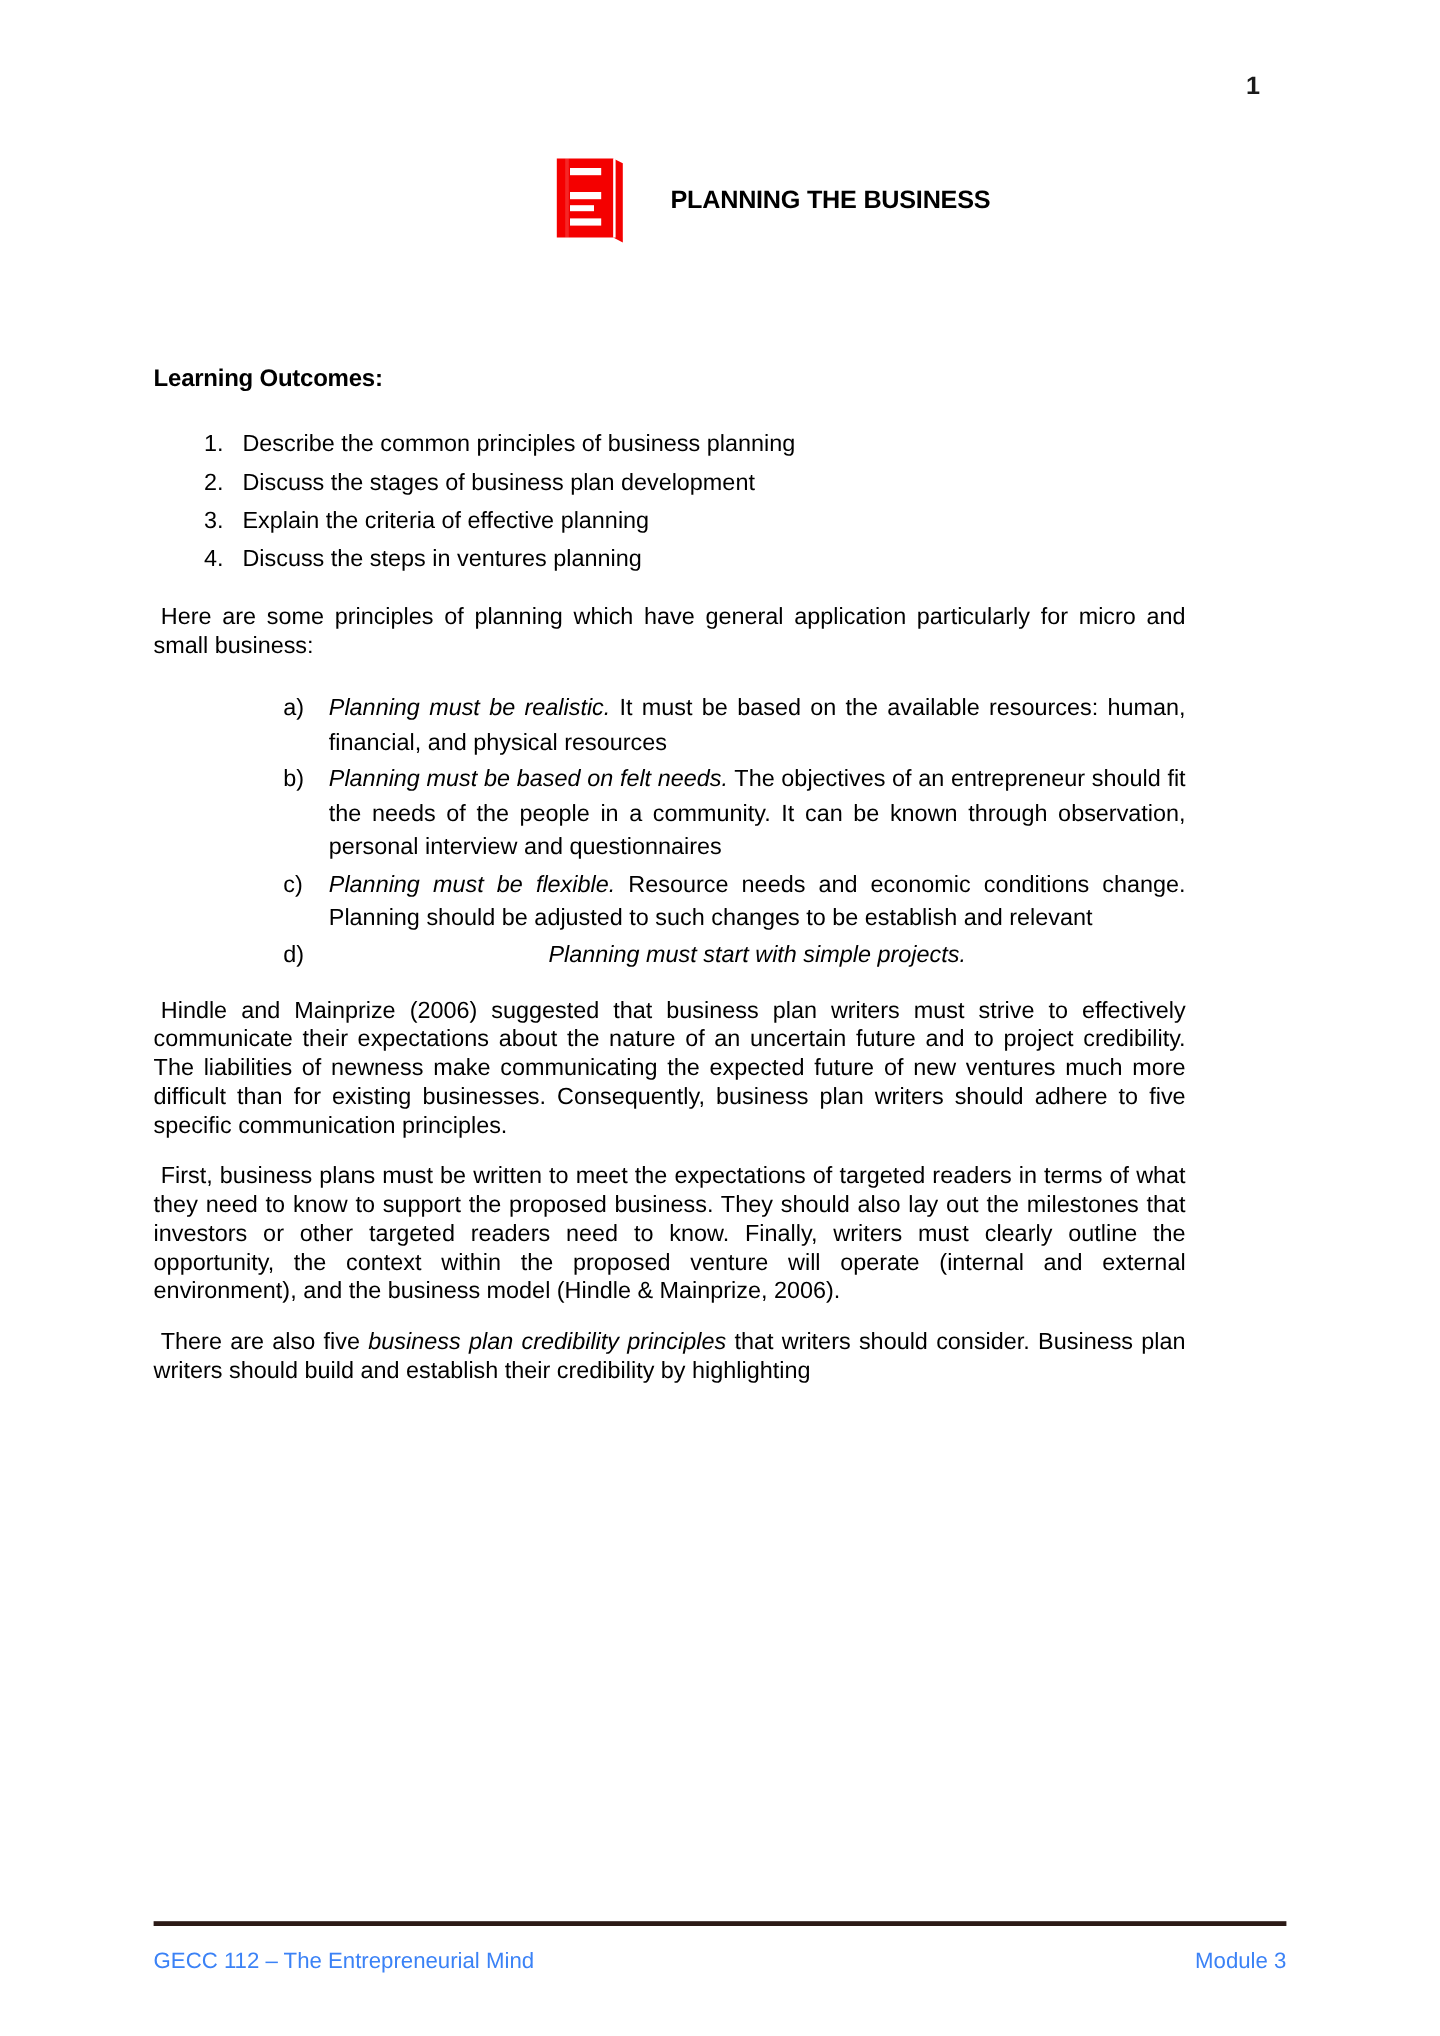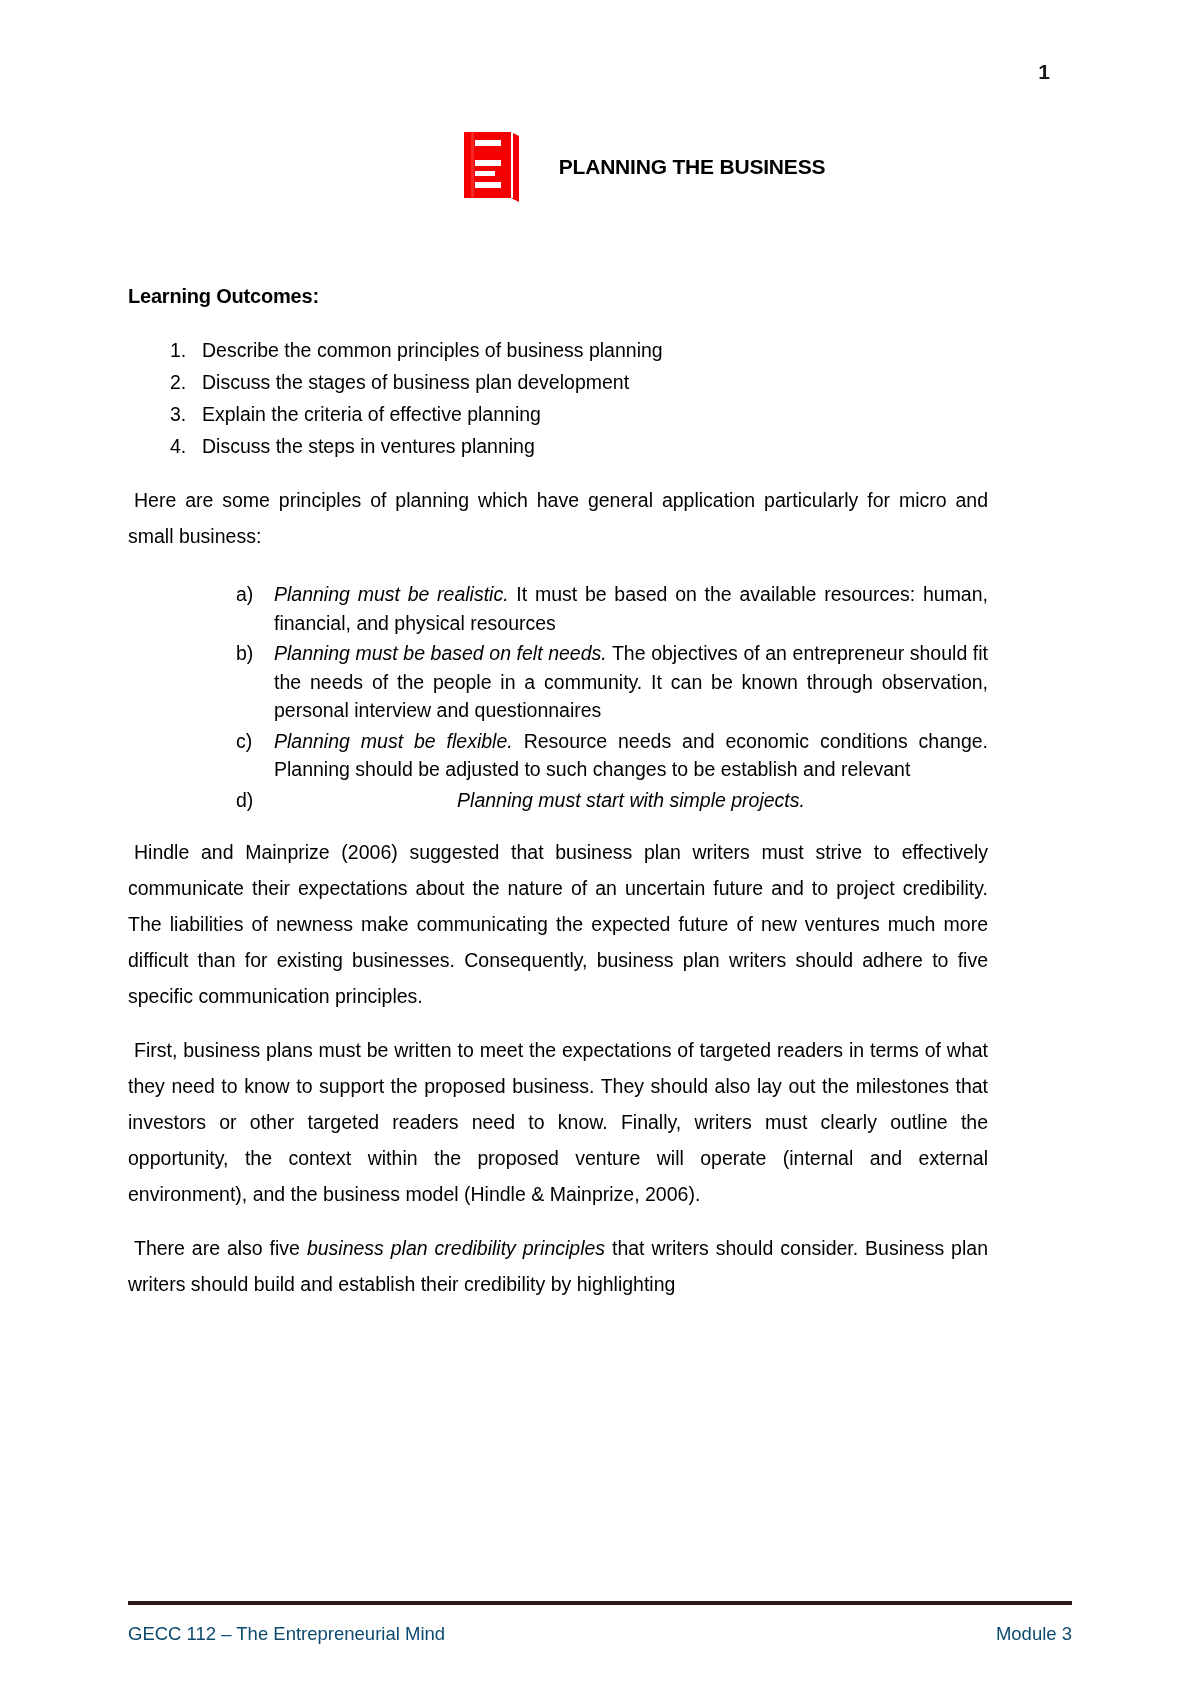--- a/index.html
+++ b/index.html
@@ -66,21 +66,21 @@
     white-space: nowrap;
   }
 
   
   .section-heading {
     font-size: 20px;
     font-weight: bold;
     letter-spacing: -0.2px;
     margin: 0;
   }
-  .h-outcomes { margin-top: 76px; }
+  .h-outcomes { margin-top: 96px; }
   .h-principles { margin-top: 66px; }
 
   .intro-line {
     font-size: 19.5px;
     margin: 28px 0 0 78px;
   }
 
   
   ol.outcomes {
     list-style: none;
@@ -94,21 +94,21 @@
     margin-left: 42px;
   }
   ol.outcomes li .num {
     width: 32px;
     flex: 0 0 auto;
   }
 
   
   p.body {
     font-size: 19.5px;
-    line-height: 36px;
+    line-height: 24px;
     text-align: justify;
     margin: 20px 0 0 0;
     text-indent: 6px;
   }
   p.body.tight { margin-top: 18px; }
 
   
   ol.principles {
     list-style: none;
     margin: 26px 0 0 0;
@@ -143,21 +143,21 @@
   }
   .footer {
     position: absolute;
     left: 128px;
     right: 128px;
     bottom: 52px;
     display: flex;
     justify-content: space-between;
     align-items: flex-end;
     font-size: 18.5px;
-    color: #0c4a6e;
+    color: #3b82f6;
   }
 </style>
 </head>
 <body>
 
 <div class="page">
 
   <div class="page-number">1</div>
 
   <div class="content">

